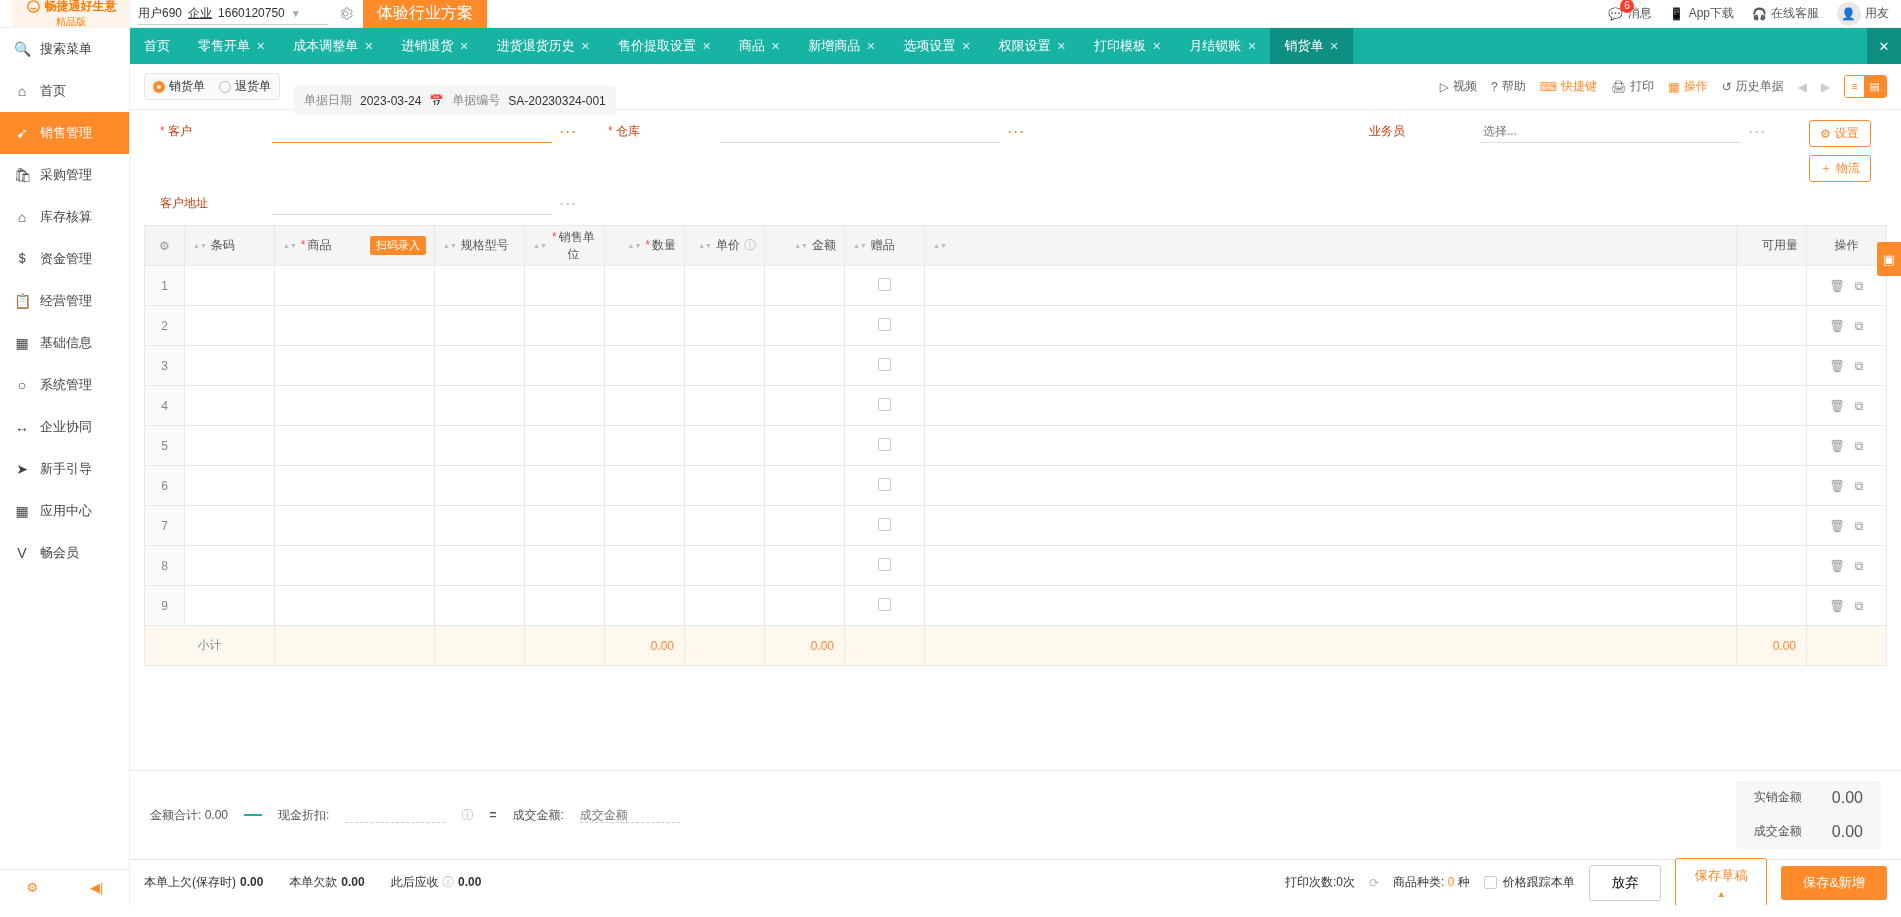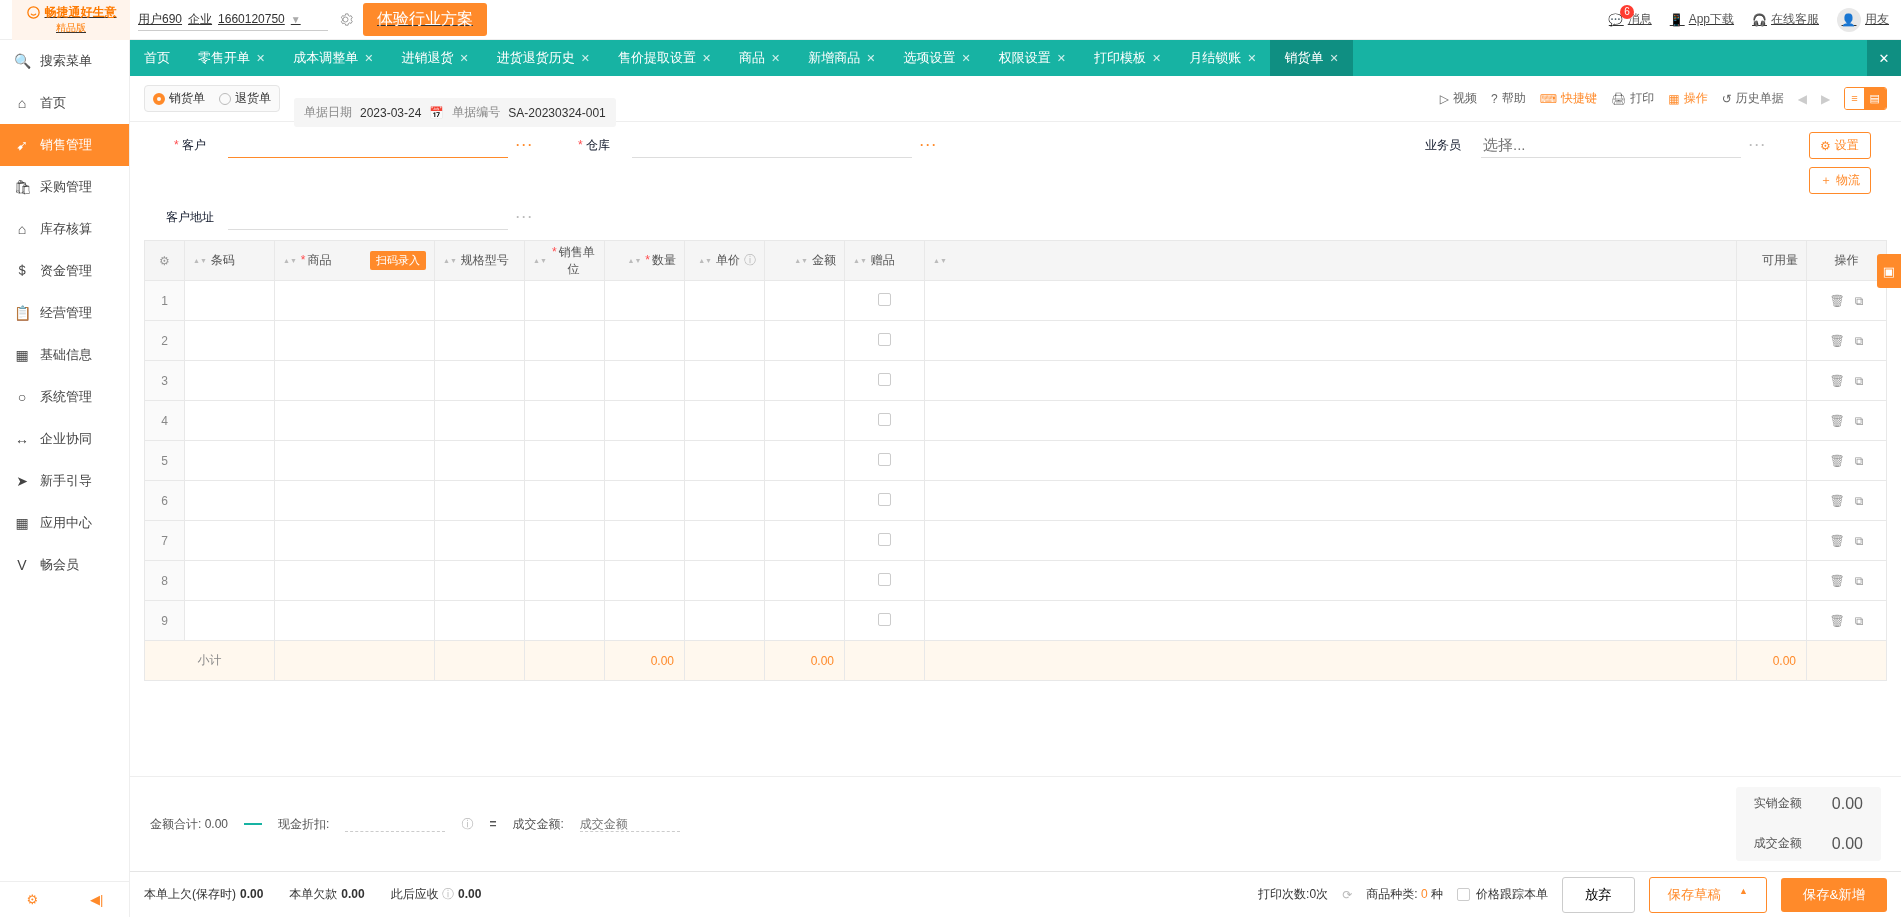--- a/index.html
+++ b/index.html
@@ -1,17 +1,17 @@
 <!DOCTYPE html>
 <html><head>
 <meta charset="utf-8">
 <style>
 * { margin:0; padding:0; box-sizing:border-box; font-family:"Microsoft YaHei",Arial,sans-serif; }
 body { background:#fff; overflow:hidden; font-size:13px; color:#333;}
-.topbar { height:40px; display:flex; align-items:center; border-bottom:1px solid #eee; padding:4px 12px;text-decoration:underline;}
+.topbar { height:28px; display:flex; align-items:center; border-bottom:1px solid #eee; padding:4px 12px;}
 .logo-area { width:118px; height:40px; display:flex; flex-direction:column; align-items:center; justify-content:center; background:#FFF4EC; color:#FF7A00; font-weight:bold;}
 .logo-area .l1{font-size:12px; display:flex; align-items:center; gap:4px;}
 .logo-area .l2{font-size:10px; font-weight:normal;}
 .user-sel{flex:0 0 auto; margin-left:8px; display:flex; align-items:center; gap:6px; border-bottom:1px solid #ccc; padding:2px 0; min-width:190px;}
 .user-sel .u{font-size:12px;}
 .user-sel .link{text-decoration:underline;}
 .chev{color:#aaa; font-size:10px;}
 .gear{color:#888; margin:0 10px; cursor:pointer;}
 .btn-orange{background:#FF8A2A; color:#fff; border:none; padding:6px 14px; border-radius:3px; font-size:16px; cursor:pointer;}
 .top-right{margin-left:auto; display:flex; align-items:center; gap:18px; font-size:12px; color:#555;}
@@ -48,23 +48,23 @@
 .doc-right{margin-left:auto; display:flex; align-items:center; gap:14px; color:#666;}
 .doc-right .lk{display:flex; align-items:center; gap:4px; cursor:pointer;}
 .doc-right .lk.orange{color:#FF8A2A;}
 .view-switch{display:flex; border:1px solid #FF8A2A; border-radius:3px; overflow:hidden;}
 .view-switch div{padding:4px 6px; font-size:11px;}
 .view-switch .a{background:#fff; color:#FF8A2A;}
 .view-switch .b{background:#FF8A2A; color:#fff;}
 
 .form-row{display:flex; align-items:flex-start; padding:10px 30px; gap:30px;}
 .fld{display:flex; align-items:center; gap:8px; font-size:12px;}
-.fld .lbl{width:60px; text-align:center; color:#0f172a;}
+.fld .lbl{width:60px; text-align:left; color:#c2410c;}
 .fld .req::before{content:"* "; color:#ff4d4f;}
-.fld .inp{border:none; border-bottom:1px solid #ddd; min-width:280px; padding:4px 2px; outline:none; font-size:15px;}
+.fld .inp{border:none; border-bottom:1px solid #ddd; min-width:280px; padding:4px 2px; outline:none; font-size:12px;margin-left:44px;}
 .fld.customer .inp{border-bottom-color:#FF8A2A;}
 .fld .more{color:#FF8A2A; cursor:pointer; letter-spacing:2px; font-weight:bold;}
 .fld.sales{margin-left:auto;}
 .fld.sales .inp{min-width:260px;}
 .side-btns{display:flex; flex-direction:column; gap:8px; margin-left:12px;}
 .btn-outline{border:1px solid #FF8A2A; color:#FF8A2A; background:#fff; padding:4px 10px; border-radius:3px; font-size:12px; cursor:pointer; display:flex; align-items:center; gap:4px;}
 
 .grid-wrap{flex:1; overflow:auto; padding:0 14px;}
 table{border-collapse:collapse; width:100%; table-layout:fixed;}
 th,td{border:1px solid #e8e8e8; padding:0; height:40px; font-size:12px;}
@@ -79,33 +79,33 @@
 td.idx{background:#fafafa;}
 .chk{width:13px; height:13px; border:1px solid #ccc; border-radius:2px; display:inline-block;}
 .row-act{color:#999; display:flex; justify-content:center; gap:10px;}
 .subtotal td{background:#FFF8EE;}
 .subtotal .val{color:#FF8A2A; font-weight:500; text-align:right; padding-right:10px;}
 
 .summary{display:flex; align-items:center; padding:10px 20px; gap:16px; font-size:12px; color:#555; border-top:1px solid #eee;}
 .summary .eq{font-weight:bold;}
 .summary .disc-line{width:18px; height:2px; background:#17B3A3; display:inline-block;}
 .summary input.ghost{border:none; border-bottom:1px dashed #ccc; width:100px; outline:none; font-size:12px;}
-.sum-right{margin-left:auto; background:#f7f7f7; padding:8px 18px; border-radius:3px; display:flex; flex-direction:column; gap:22px;}
+.sum-right{margin-left:auto; background:#f7f7f7; padding:8px 18px; border-radius:3px; display:flex; flex-direction:column; gap:16px;}
 .sum-right .r{display:flex; justify-content:space-between; gap:30px;}
 .sum-right .v{font-size:16px;}
 
 .paybar{display:flex; align-items:center; padding:6px 20px; font-size:12px; gap:20px; color:#555;}
 
 .footer{height:46px; border-top:1px solid #e5e5e5; background:#fff; display:flex; align-items:center; padding:0 14px; gap:22px; font-size:12px;}
 .footer .f-left{display:flex; gap:26px;}
 .footer .f-left span b{color:#333; margin-left:4px;}
 .footer .f-right{margin-left:auto; display:flex; align-items:center; gap:14px;}
 .footer .orange-n{color:#FF8A2A;}
 .btn-white{background:#fff; border:1px solid #ccc; padding:8px 22px; border-radius:3px; cursor:pointer;}
-.btn-draft{background:#fff; border:1px solid #FF8A2A; color:#FF8A2A; padding:8px 18px; border-radius:3px; cursor:pointer; display:flex; gap:18px;}
+.btn-draft{background:#fff; border:1px solid #FF8A2A; color:#FF8A2A; padding:8px 18px; border-radius:3px; cursor:pointer; display:flex; gap:4px;flex-direction:column;}
 .btn-save{background:#FF8A2A; color:#fff; border:none; padding:8px 22px; border-radius:3px; cursor:pointer;}
 
 .float-right-btn{position:absolute; right:0; top:178px; background:#FF8A2A; color:#fff; width:24px; height:34px; display:flex; align-items:center; justify-content:center; border-radius:3px 0 0 3px; cursor:pointer;}
 
 svg{display:block;}
 .ic-svg{width:15px; height:15px; fill:currentColor;}
 </style>
 </head>
 <body>
 

